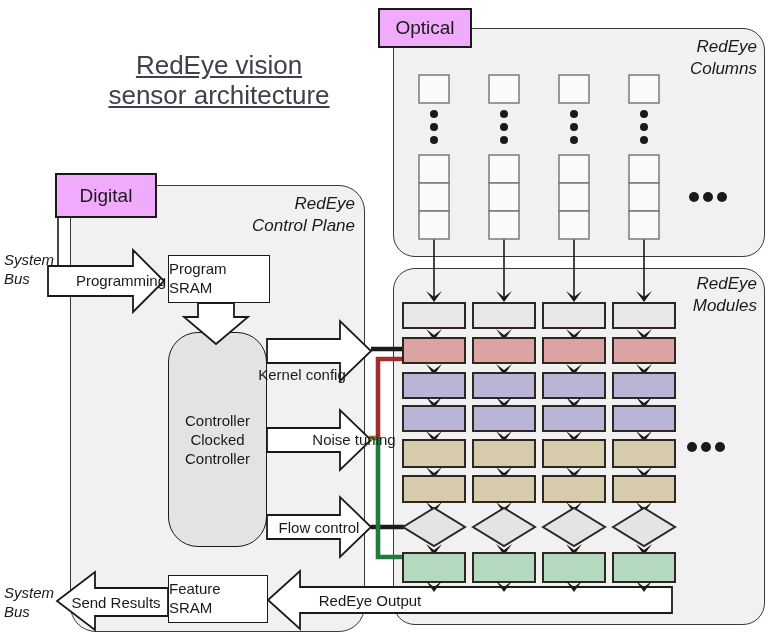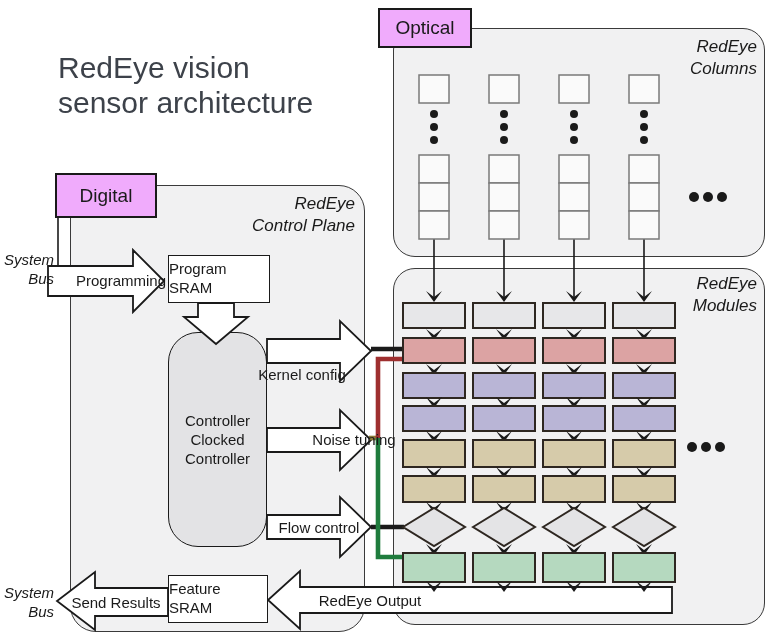--- a/index.html
+++ b/index.html
@@ -10,24 +10,24 @@
   .pad{position:absolute;background:#f0abfc;border:2px solid #1a1a1a;box-sizing:border-box;
        display:flex;align-items:center;justify-content:center;font-size:19px;z-index:6;}
   .wbox{position:absolute;background:#fff;border:1.8px solid #1a1a1a;box-sizing:border-box;
         display:flex;flex-direction:column;align-items:flex-start;justify-content:center;
         font-size:15px;line-height:1.25;text-align:center;z-index:6;}
   .controller{position:absolute;background:var(--controller_fill);border:1.6px solid #1a1a1a;
               border-radius:30px;box-sizing:border-box;z-index:2;}
   .lbl{position:absolute;font-size:15px;line-height:1.25;z-index:8;}
   .lbl.c{text-align:center;}
   .lbl.r{text-align:right;}
-  .it{font-style:italic;text-align:right;}
+  .it{font-style:italic;}
   .rlab{font-size:17px;line-height:1.3;}
-  #title{position:absolute;left:58px;top:50px;width:322px;text-align:left;
-         font-size:30px;line-height:1.17;color:var(--title_color);z-index:8;}
+  #title{position:absolute;left:58px;top:50px;width:322px;text-align:center;
+         font-size:26px;line-height:1.17;color:var(--title_color);z-index:8;text-decoration:underline;}
   svg#layer{position:absolute;left:0;top:0;z-index:4;}
   .oarrow{fill:#fff;stroke:#1a1a1a;stroke-width:1.8;stroke-linejoin:miter;}
 </style>
 </head>
 <body>
 
 <div id="stage">
 
   <div class="region" style="left:393px;top:28px;width:372px;height:229px;"></div>
   <div class="region" style="left:70px;top:185px;width:295px;height:447px;border-radius:26px;"></div>

